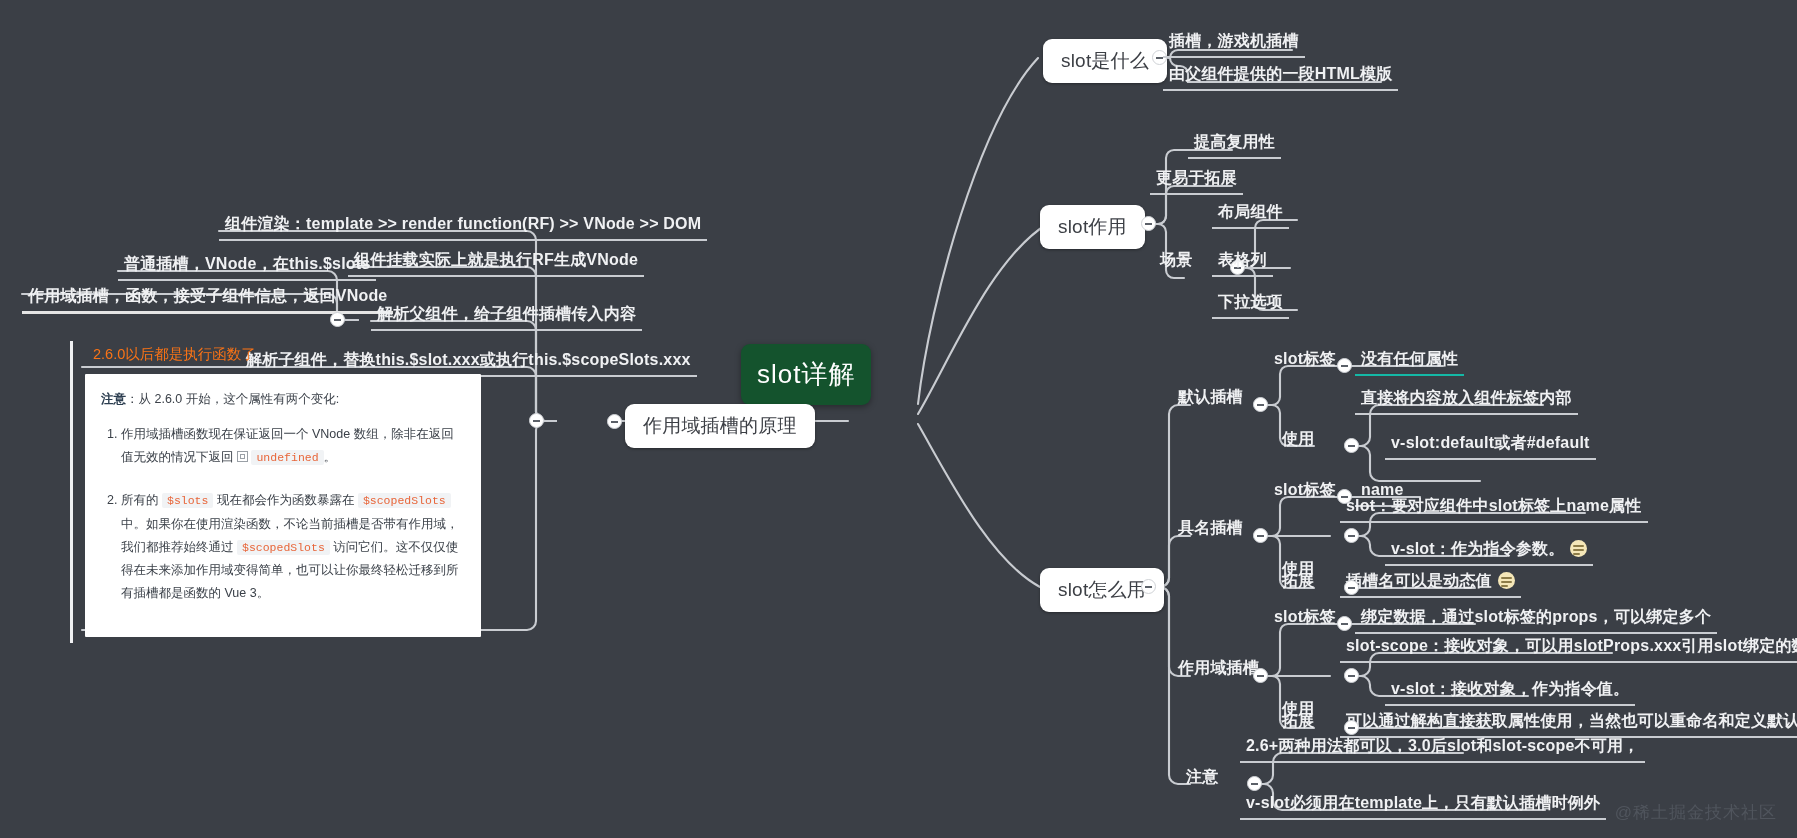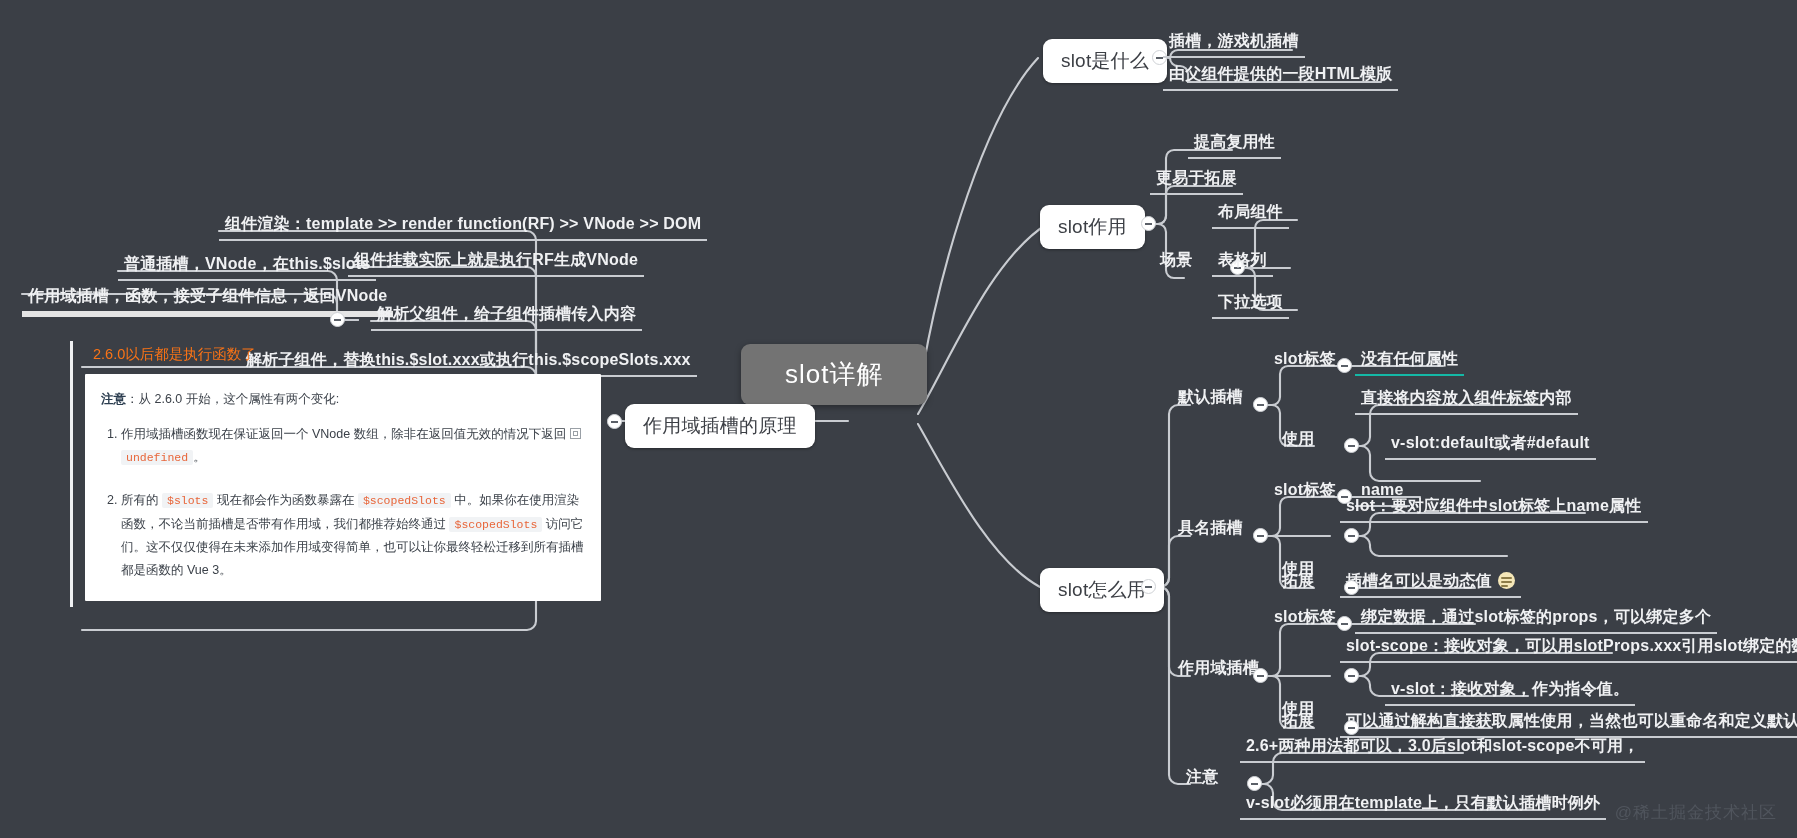--- a/index.html
+++ b/index.html
@@ -41,24 +41,24 @@
   .boxnode {
     background: #ffffff;
     color: #3c3f45;
     border-radius: 9px;
     padding: 10px 18px;
     font-size: 19px;
     font-weight: 400;
     box-shadow: 0 1px 3px rgba(0,0,0,0.35);
   }
   .rootnode {
-    background: #737373;
+    background: #14532d;
     color: #ffffff;
     border-radius: 9px;
-    padding: 14px 44px;
+    padding: 14px 16px;
     font-size: 26px;
     font-weight: 400;
     letter-spacing: 1px;
     box-shadow: 0 2px 6px rgba(0,0,0,0.35);
     text-align: right;
   }
   
   .handle {
     position: absolute;
     width: 15px; height: 15px;
@@ -109,23 +109,23 @@
     color: #f97316;
     font-weight: 400;
     font-size: 14.5px;
     margin: 0 0 10px 8px;
   }
   #notecard .note-body {
     background: #ffffff;
     color: #3b4149;
     font-size: 12.5px;
     line-height: 1.85;
-    padding: 14px 16px 19px 16px;
+    padding: 14px 16px 32px 16px;
     border-radius: 1px;
-    width: 516px;
+    width: 396px;
   }
   #notecard .note-lead { margin: 0 0 12px 0; }
   #notecard .note-lead b { color: #2c3e50; }
   #notecard ol { margin: 0; padding-left: 20px; }
   #notecard li { margin-bottom: 20px; }
   #notecard li:last-child { margin-bottom: 0; }
   code.inline {
     background: #f1f3f5;
     color: #e8663a;
     font-family: "Liberation Mono", "DejaVu Sans Mono", monospace;
@@ -229,21 +229,21 @@
   </svg>
 
   <div class="node rootnode" style="left:741px; top:344px;">slot详解</div>
 
   <div class="node boxnode" style="left:625px; top:404px;">作用域插槽的原理</div>
   <div class="handle" style="left:607px; top:414px;"></div>
 
   <div class="node topic" style="left:219px; top:212px; border-bottom:2px solid #c9ccd1;text-align:right;">组件渲染：template &gt;&gt; render function(RF) &gt;&gt; VNode &gt;&gt; DOM</div>
   <div class="node topic" style="left:348px; top:248px; border-bottom:2px solid #c9ccd1;">组件挂载实际上就是执行RF生成VNode</div>
   <div class="node topic" style="left:118px; top:252px; border-bottom:2px solid #c9ccd1;">普通插槽，VNode，在this.$slots</div>
-  <div class="node topic" style="left:22px; top:284px; border-bottom:6px solid #e5e5e5;">作用域插槽，函数，接受子组件信息，返回VNode</div>
+  <div class="node topic" style="left:22px; top:284px; border-bottom:3px solid #e5e5e5;">作用域插槽，函数，接受子组件信息，返回VNode</div>
   <div class="node topic" style="left:371px; top:302px; border-bottom:2px solid #c9ccd1;">解析父组件，给子组件插槽传入内容</div>
   <div class="node topic" style="left:240px; top:348px; border-bottom:2px solid #c9ccd1;">解析子组件，替换this.$slot.xxx或执行this.$scopeSlots.xxx</div>
   <div class="handle" style="left:529px; top:413px;"></div>
   <div class="handle" style="left:330px; top:312px;"></div>
 
   <div id="notecard">
     <div class="note-title">2.6.0以后都是执行函数了</div>
     <div class="note-body">
       <p class="note-lead">
         <b>注意</b><span>：从 2.6.0 开始，这个属性有两个变化:</span>
@@ -296,20 +296,23 @@
   <div class="node topic" style="left:1385px; top:431px; border-bottom:2px solid #c9ccd1;">v-slot:default或者#default</div>
 
   <div class="node topic" style="left:1172px; top:516px;">具名插槽</div>
   <div class="handle" style="left:1253px; top:528px;"></div>
   <div class="node topic" style="left:1268px; top:478px;">slot标签</div>
   <div class="handle" style="left:1337px; top:489px;"></div>
   <div class="node topic" style="left:1355px; top:478px; border-bottom:2px solid #c9ccd1;">name</div>
   <div class="node topic" style="left:1276px; top:557px;">使用</div>
   <div class="handle" style="left:1344px; top:528px;"></div>
   <div class="node topic" style="left:1340px; top:494px; border-bottom:2px solid #c9ccd1;">slot：要对应组件中slot标签上name属性</div>
+  <div class="node topic" style="left:1385px; top:537px; border-bottom:2px solid #c9ccd1;">
+    <span>v-slot：作为指令参数。</span><span class="noteicon"></span>
+  </div>
   <div class="node topic" style="left:1276px; top:569px;">拓展</div>
   <div class="node topic" style="left:1340px; top:569px; border-bottom:2px solid #c9ccd1;">
     <span>插槽名可以是动态值</span><span class="noteicon"></span>
   </div>
   <div class="handle" style="left:1344px; top:580px;"></div>
 
   <div class="node topic" style="left:1172px; top:656px;">作用域插槽</div>
   <div class="handle" style="left:1253px; top:668px;"></div>
   <div class="node topic" style="left:1268px; top:605px;">slot标签</div>
   <div class="handle" style="left:1337px; top:616px;"></div>

